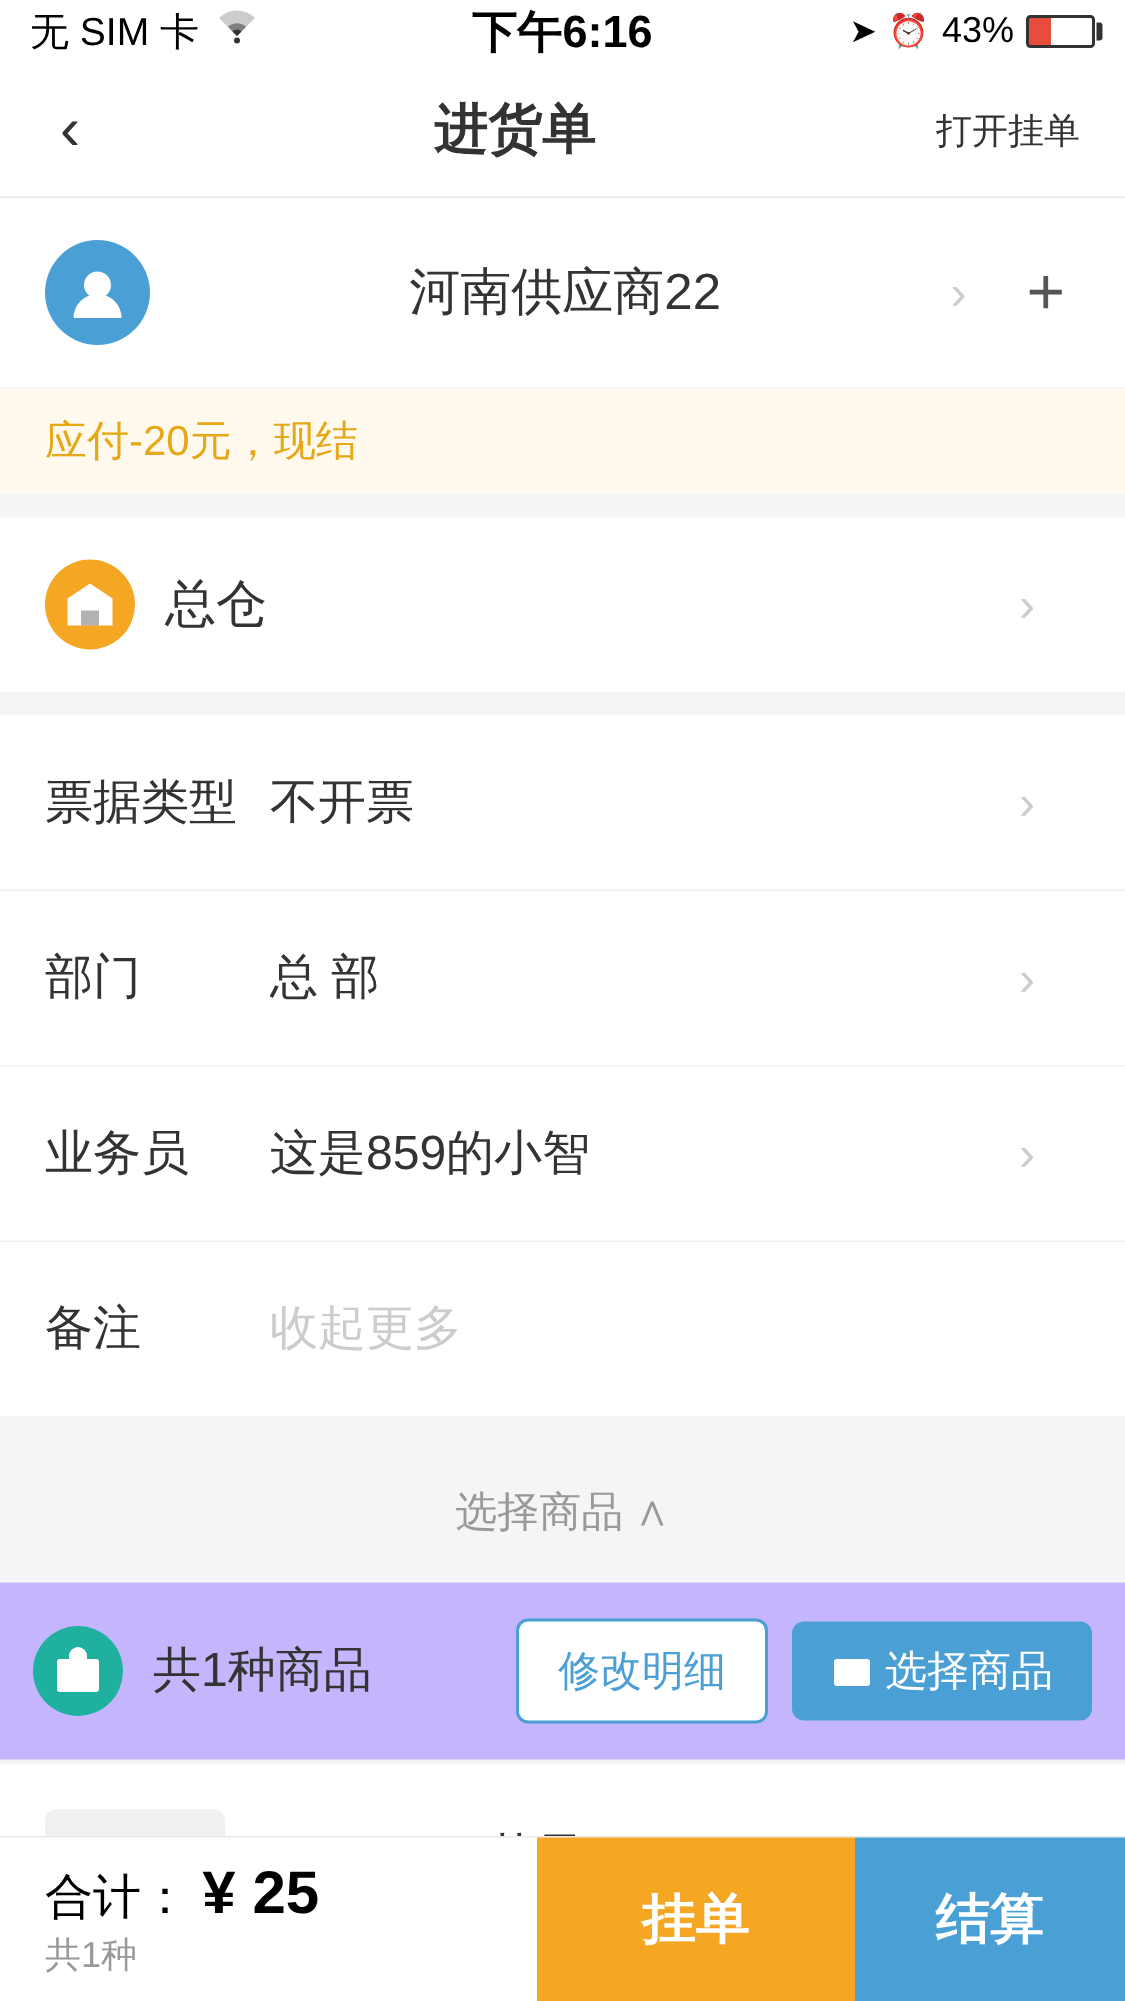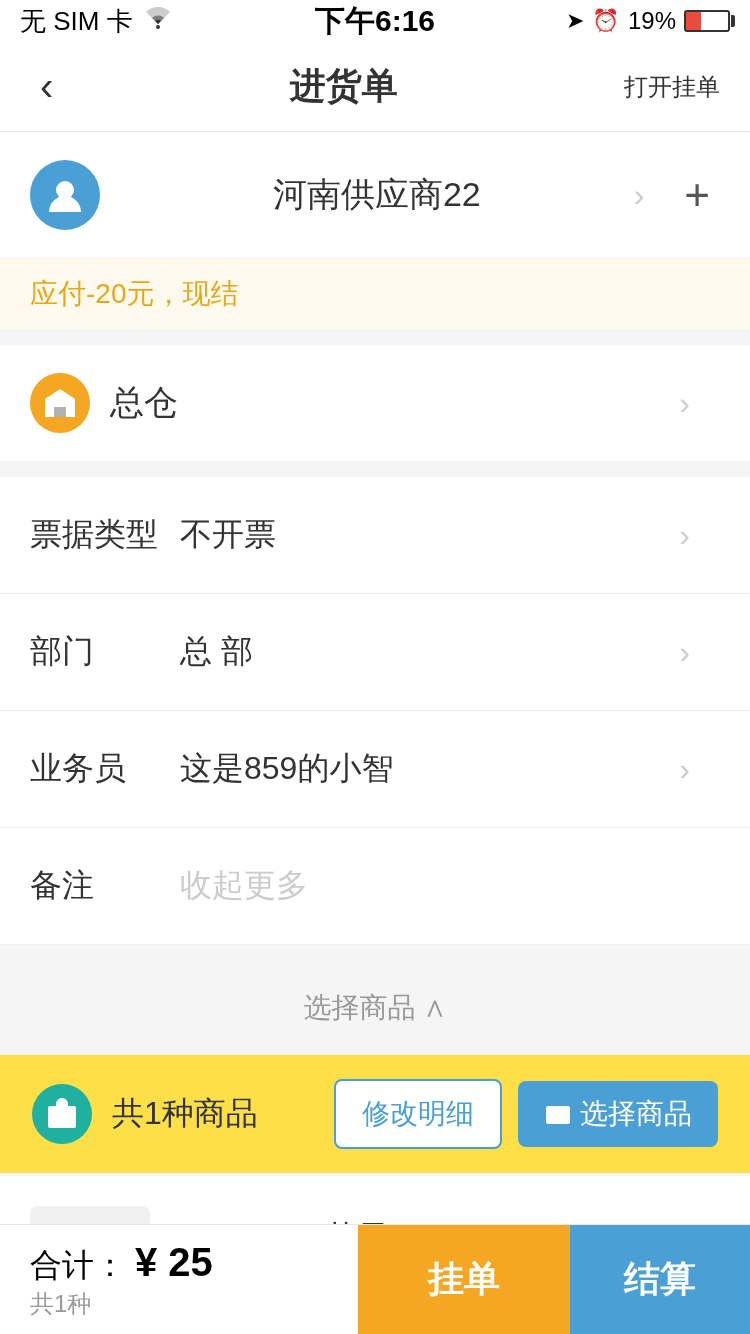--- a/index.html
+++ b/index.html
@@ -185,24 +185,24 @@
       padding: 28px;
       cursor: pointer;
     }
     .collapse-text {
       font-size: 28px;
       color: #999;
     }
 
     
     .product-header {
-      background: #fde047;
-      display: flex;
-      align-items: center;
-      padding: 24px 32px;
+      background: #c4b5fd;
+      display: flex;
+      align-items: center;
+      padding: 24px 22px;
       border-bottom: 1px solid #f0f0f0;
       margin-top: 0;
     }
     .product-icon {
       width: 60px;
       height: 60px;
       border-radius: 50%;
       background: #20b0a0;
       display: flex;
       align-items: center;
@@ -332,21 +332,21 @@
         <circle cx="15" cy="21" r="2"></circle>
       </svg>
     </span>
   </div>
   <div class="status-center">
     <span>下午6:16</span>
   </div>
   <div class="status-right">
     <span style="font-size:22px;">➤</span>
     <span style="font-size:22px;">⏰</span>
-    <span>19%</span>
+    <span>43%</span>
     <div class="battery-icon"></div>
   </div>
 </div>
 
 <div class="nav-bar">
   <span class="nav-back">‹</span>
   <span class="nav-title">进货单</span>
   <span class="nav-action">打开挂单</span>
 </div>
 

